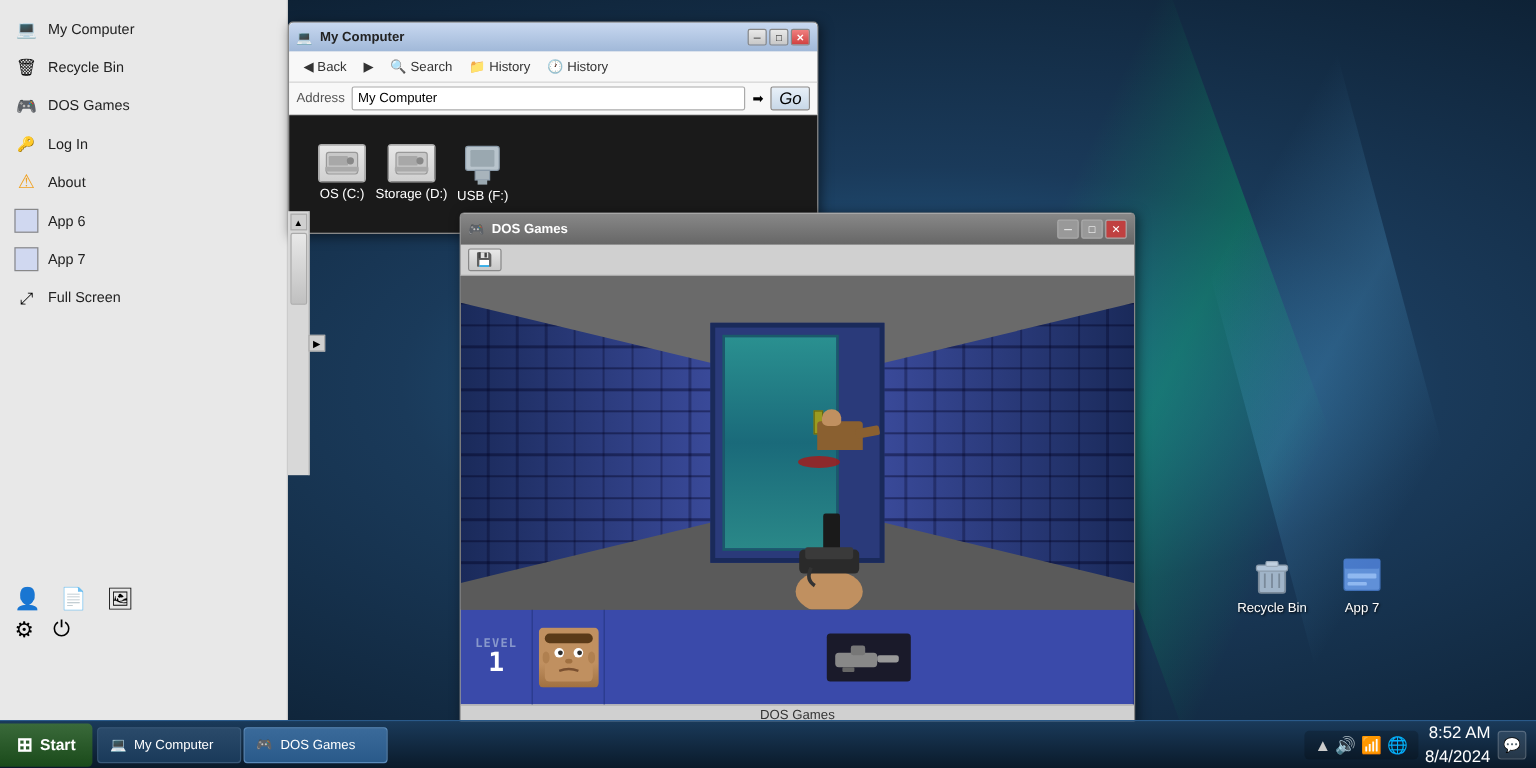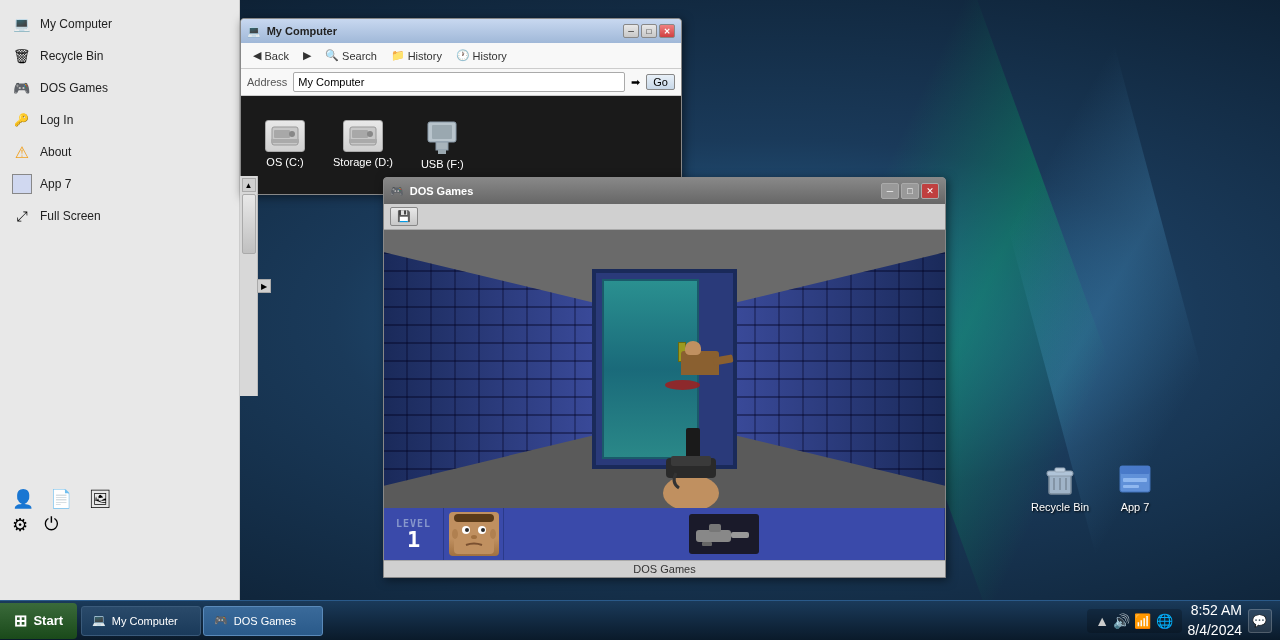--- a/index.html
+++ b/index.html
@@ -205,33 +205,33 @@
       padding: 0 4px;
       font-size: 11px;
       background: white;
     }
 
     .go-btn {
       background: linear-gradient(to bottom, #e8f0f8, #c8d8e8);
       border: 1px solid #888;
       border-radius: 2px;
       padding: 1px 6px;
-      font-size: 11px;
-      cursor: pointer;
+      font-size: 14px;
+      cursor: pointer;
+      font-style: italic;
     }
 
     .window-content {
       background: #1a1a1a;
       padding: 10px;
       min-height: 90px;
     }
 
     .drive-icons {
       display: flex;
-      gap: 20px;
       padding: 10px;
     }
 
     .drive-item {
       display: flex;
       flex-direction: column;
       align-items: center;
       gap: 4px;
       cursor: pointer;
       padding: 4px;
@@ -303,21 +303,21 @@
       width: 100%;
       height: 278px;
       background: #2a2a2a;
       position: relative;
       overflow: hidden;
     }
 
     
     .dos-game-hud {
       background: #3a4aaa;
-      height: 52px;
+      height: 79px;
       display: flex;
       align-items: stretch;
     }
 
     .hud-section {
       display: flex;
       flex-direction: column;
       align-items: center;
       justify-content: center;
       padding: 4px 10px;
@@ -518,20 +518,24 @@
       <span class="sidebar-icon">🎮</span>
       <span class="sidebar-label">DOS Games</span>
     </div>
     <div class="sidebar-item">
       <span class="sidebar-icon" style="font-size:12px;">🔑</span>
       <span class="sidebar-label">Log In</span>
     </div>
     <div class="sidebar-item">
       <span class="sidebar-icon" style="color:#f0a020;font-size:16px;">⚠</span>
       <span class="sidebar-label">About</span>
+    </div>
+    <div class="sidebar-item">
+      <span class="sidebar-icon" style="border:1px solid #888;background:#d0d8f0;font-size:10px;color:transparent;">□</span>
+      <span class="sidebar-label">App 6</span>
     </div>
     <div class="sidebar-item">
       <span class="sidebar-icon" style="border:1px solid #888;background:#d0d8f0;font-size:10px;color:transparent;">□</span>
       <span class="sidebar-label">App 7</span>
     </div>
     <div class="sidebar-item">
       <span class="sidebar-icon" style="font-size:14px;">⤢</span>
       <span class="sidebar-label">Full Screen</span>
     </div>
 

